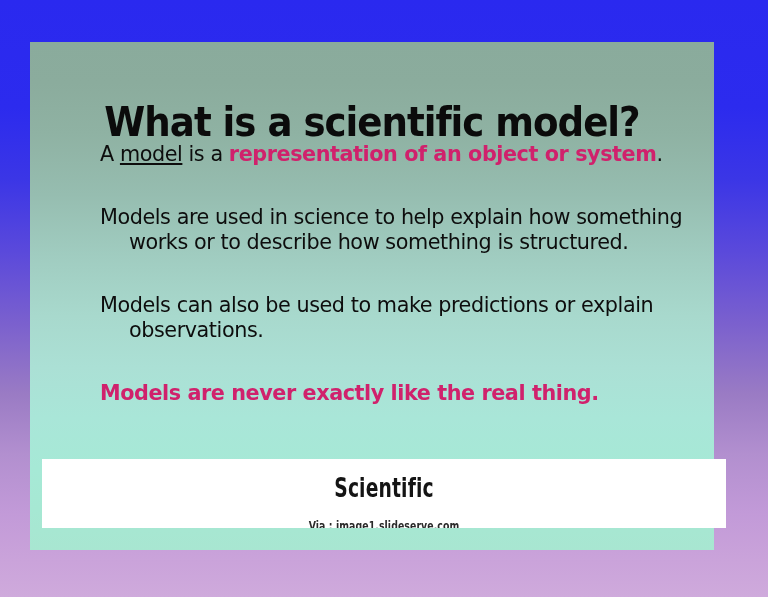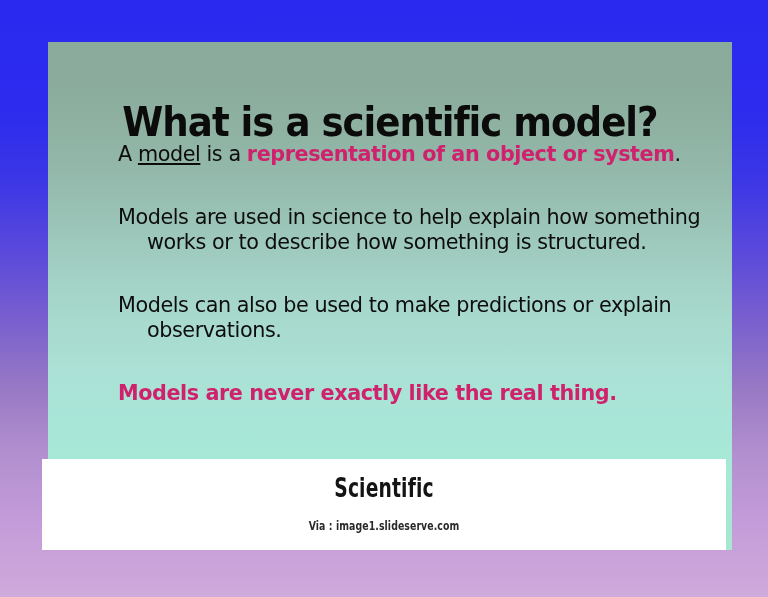--- a/index.html
+++ b/index.html
@@ -29,21 +29,21 @@
         #b28fcf 76%,
         #c29ad8 86%,
         #caa3da 94%,
         #cfaadc 100%);
     overflow: hidden;
   }
 
   
   #slide {
     position: absolute;
-    left: 48px;
+    left: 30px;
     top: 42px;
     width: 684px;
     height: 508px;
     background: linear-gradient(to bottom,
         #8aab9c 0%,
         #8bac9d 8%,
         #8fb2a3 18%,
         #96bdb0 30%,
         #a0ccc0 42%,
         #a8d9cd 54%,
@@ -108,21 +108,21 @@
     text-decoration: underline;
     text-underline-offset: 2px;
   }
 
   
   #footer-overlay {
     position: absolute;
     left: 42px;
     top: 459px;
     width: 684px;
-    height: 91px;
+    height: 69px;
     background: #ffffff;
     overflow: hidden;
     text-decoration: underline;
   }
 
   #footer-title {
     position: absolute;
     left: 0;
     top: 14px;
     width: 684px;

